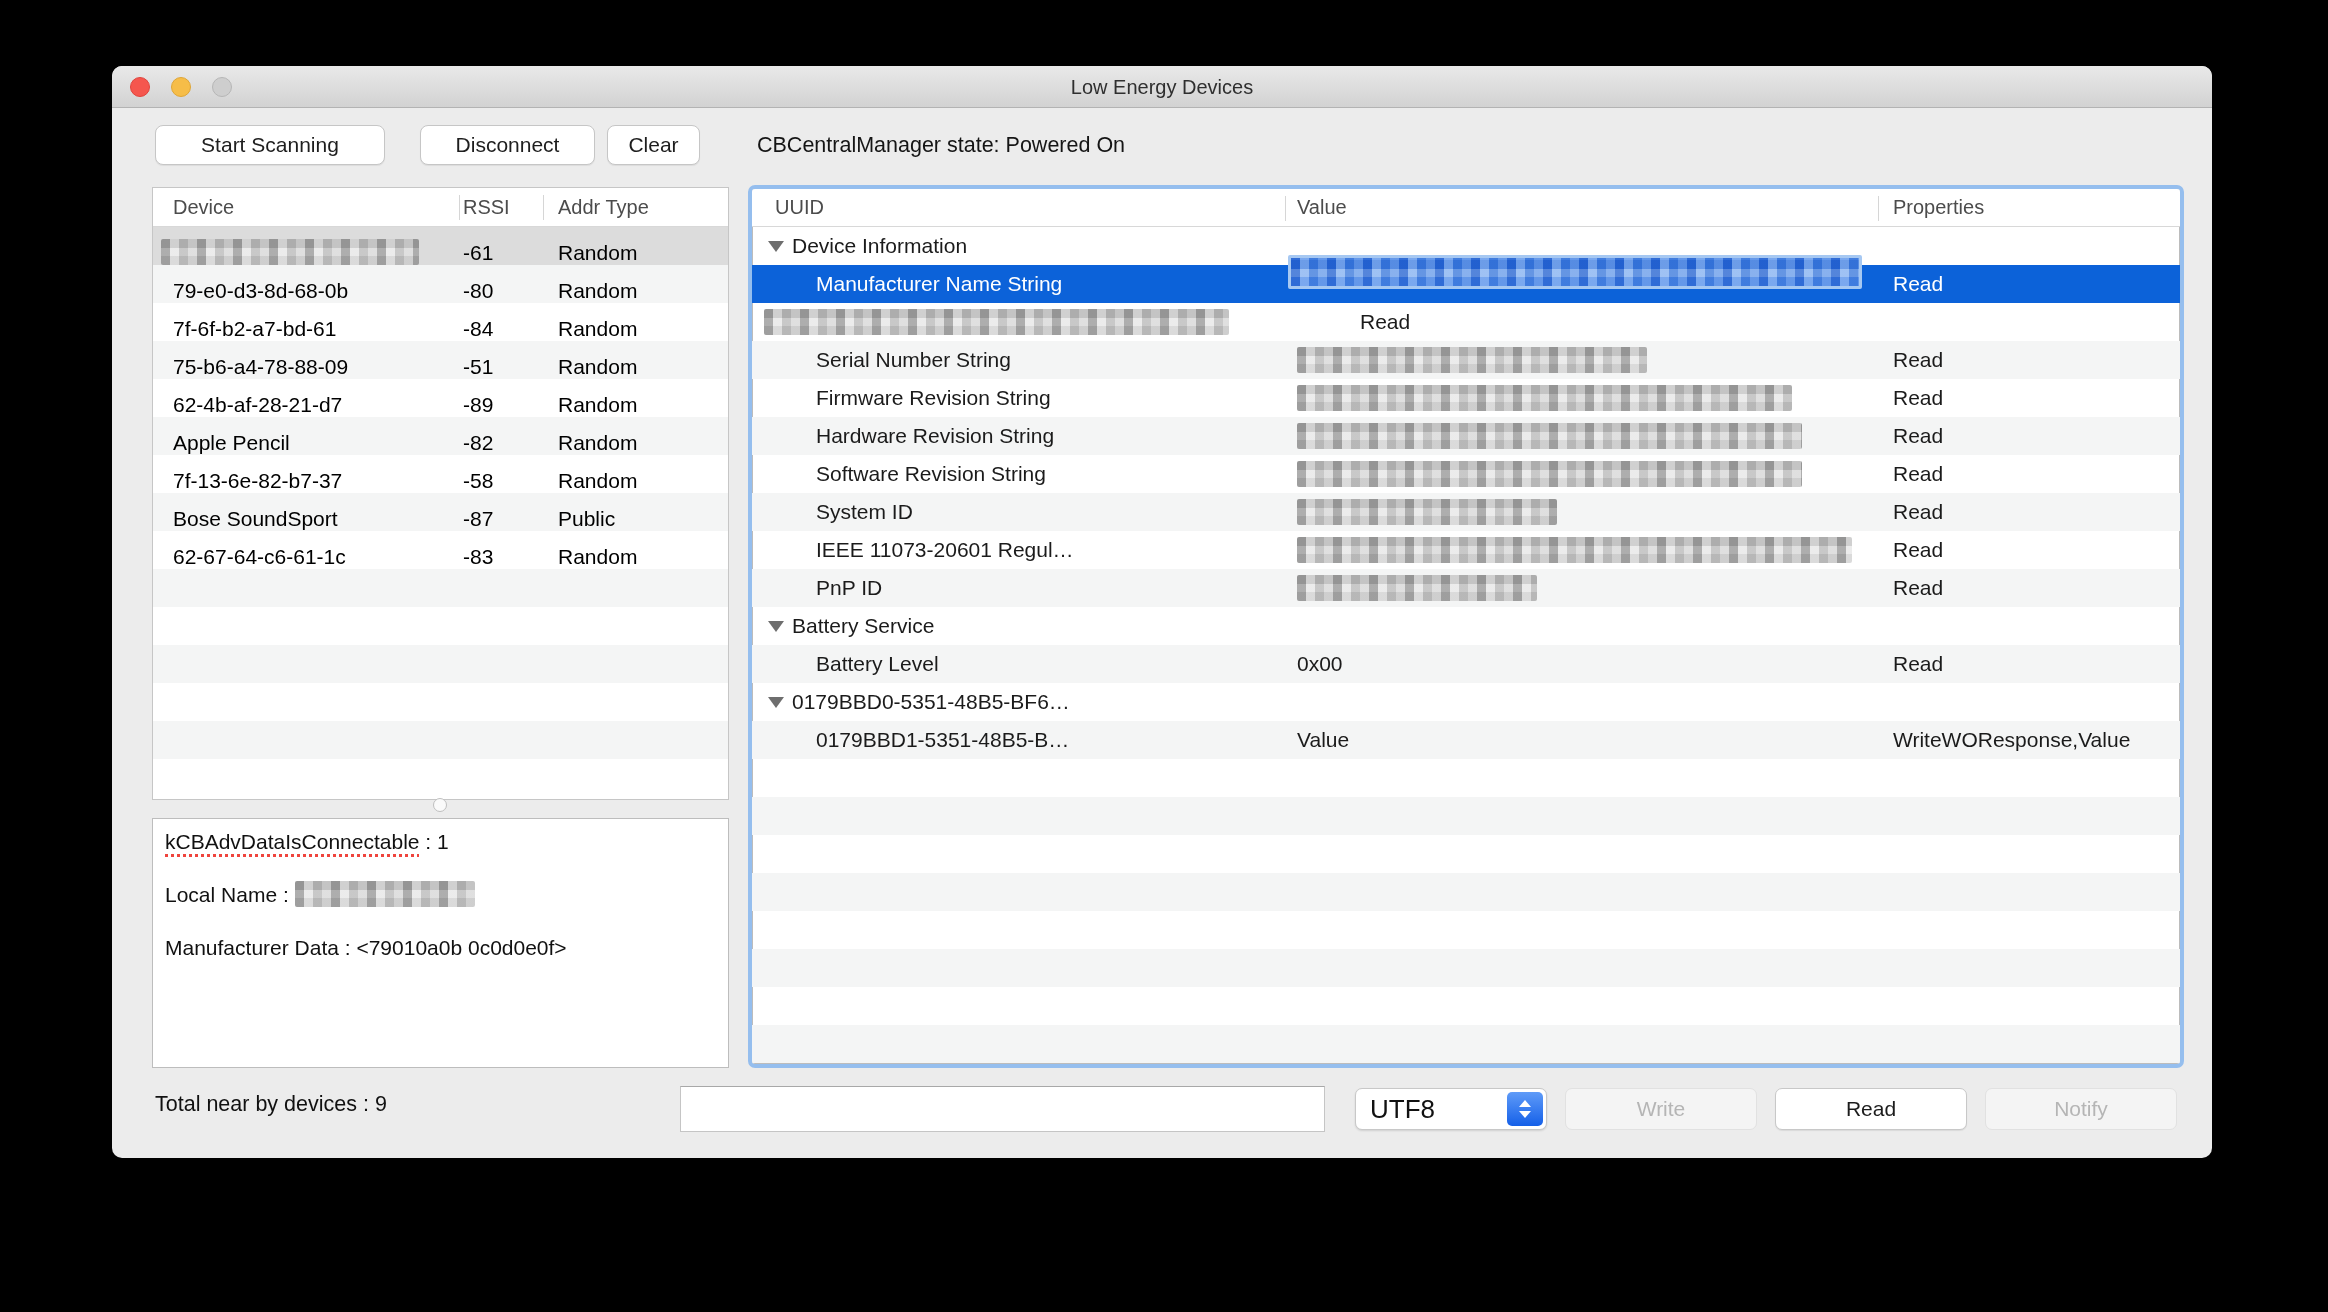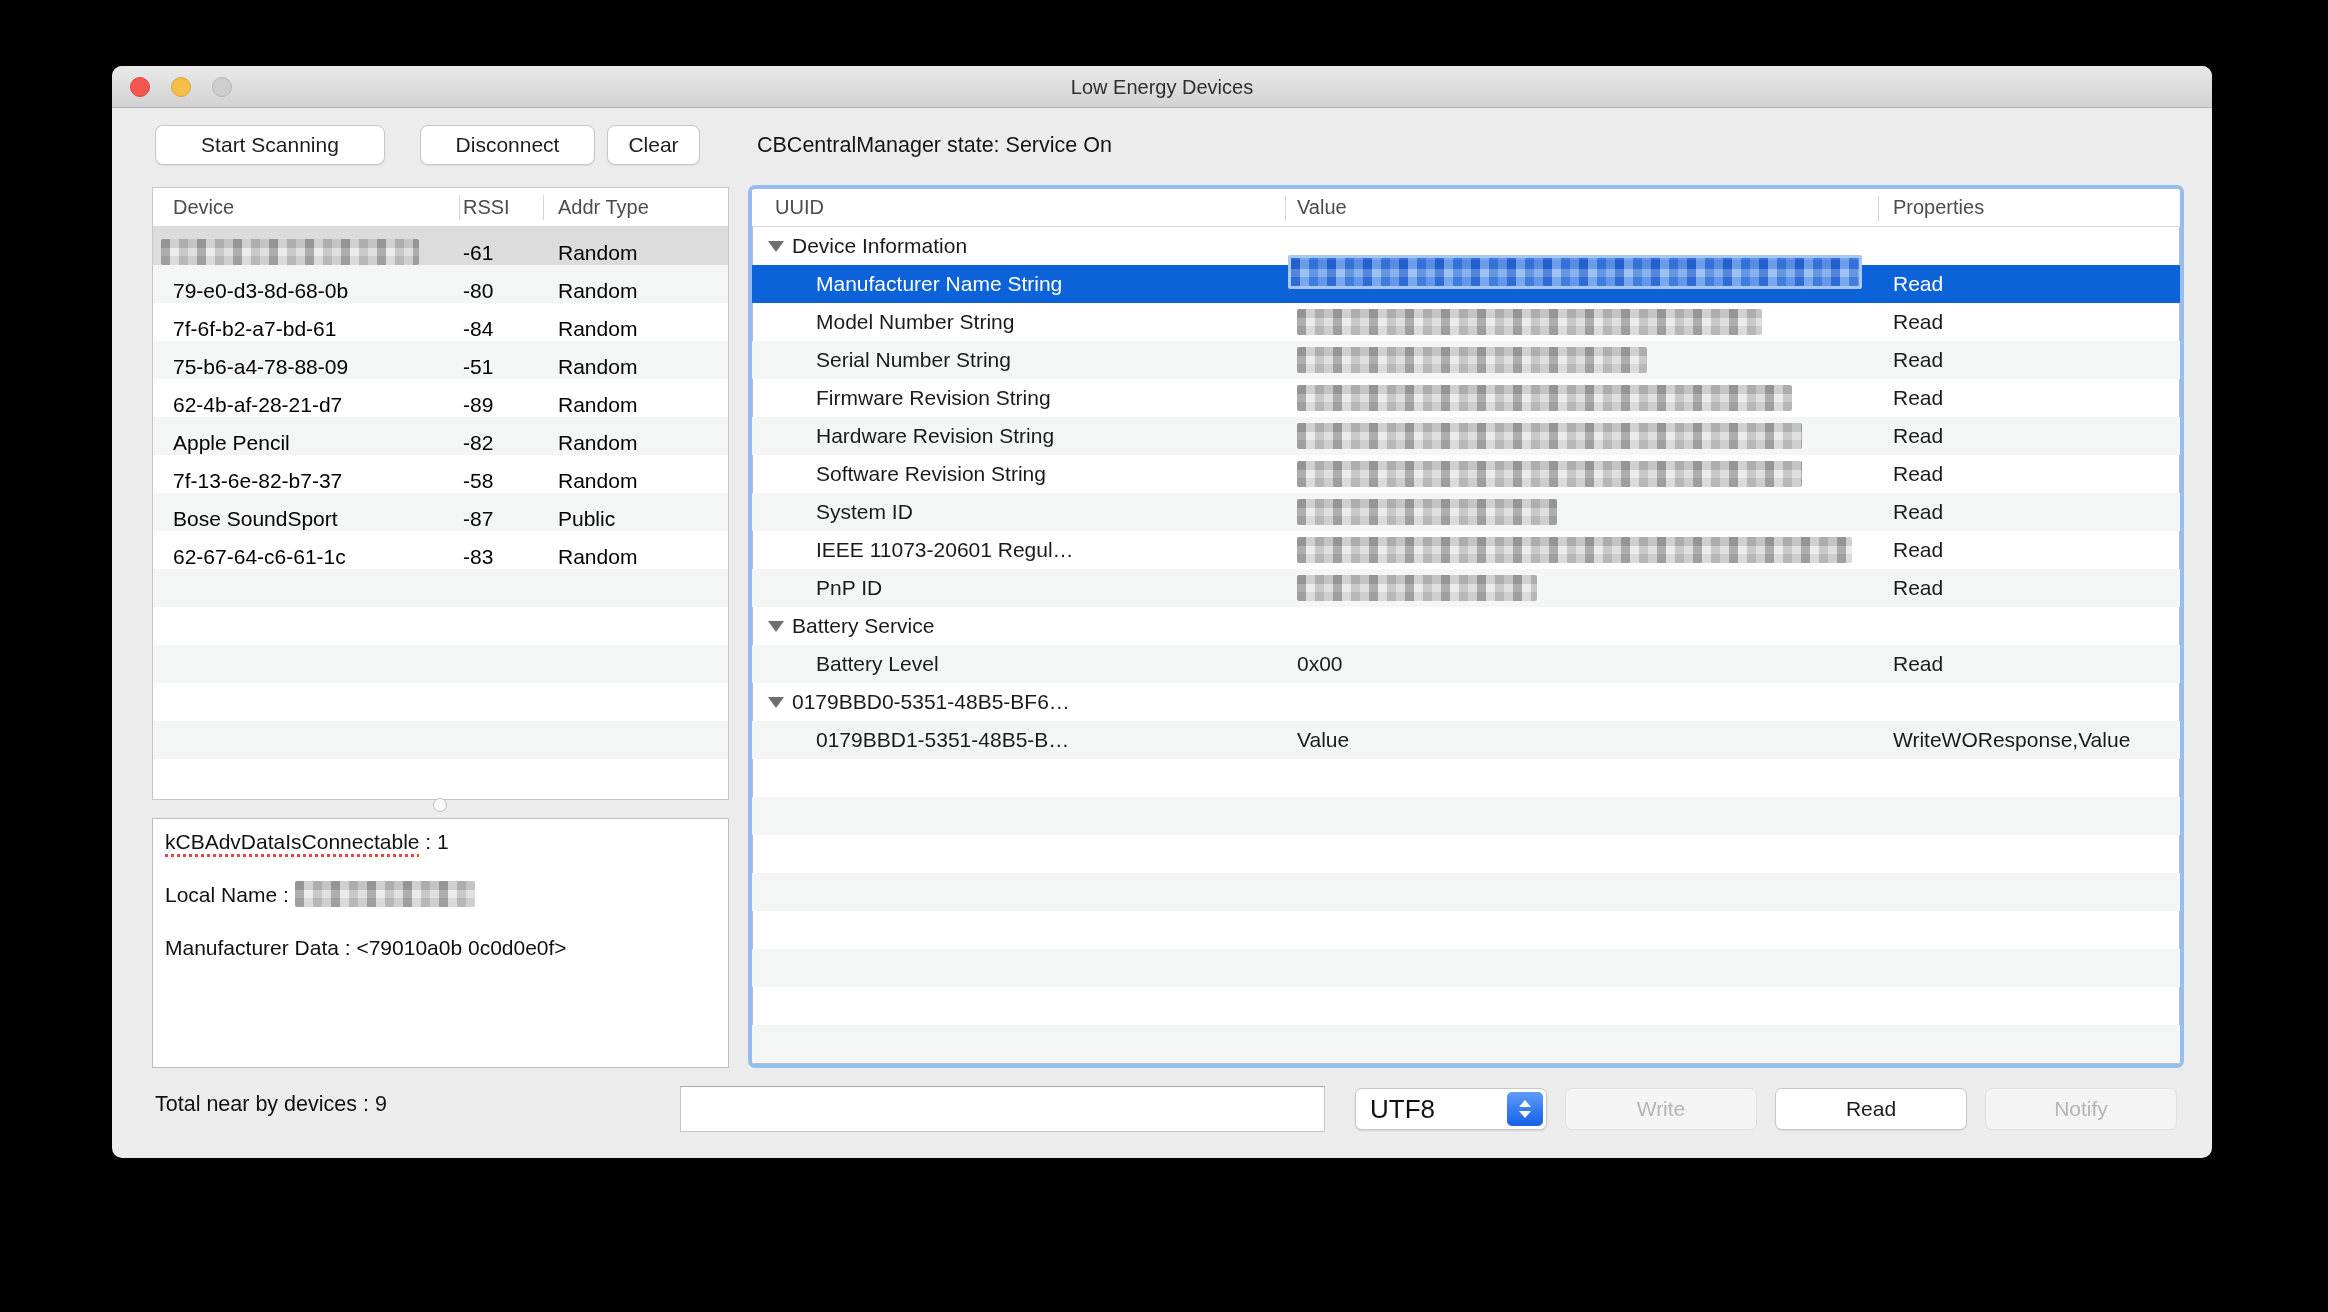--- a/index.html
+++ b/index.html
@@ -119,21 +119,21 @@
   <div class="titlebar">
     <span class="light red"></span>
     <span class="light yellow"></span>
     <span class="light gray"></span>
     <div class="title">Low Energy Devices</div>
   </div>
 
   <div class="tb-btn" id="btn-start">Start Scanning</div>
   <div class="tb-btn" id="btn-disc">Disconnect</div>
   <div class="tb-btn" id="btn-clear">Clear</div>
-  <div class="state-text">CBCentralManager state: Service On</div>
+  <div class="state-text">CBCentralManager state: Powered On</div>
 
   <div class="dev-table">
     <div class="dev-head">
       <div class="dev-c1">Device</div>
       <div class="dev-c2">RSSI</div>
       <div class="dev-c3">Addr Type</div>
       <div class="hdiv" style="left:306px"></div>
       <div class="hdiv" style="left:390px"></div>
     </div>
     <div id="dev-rows">
@@ -212,21 +212,20 @@
           <div class="svc-c1"><span class="tri"></span><span>Device Information</span></div>
           <div class="svc-c2"></div>
           <div class="svc-c3"></div>
         </div>
         <div class="svc-row selected">
           <div class="svc-c1 child-pad">Manufacturer Name String</div>
           <div class="svc-c2"><div class="mosaic blue sel-cell"></div><span style="margin-left: 4px;">.</span></div>
           <div class="svc-c3">Read</div>
         </div>
         <div class="svc-row">
-          <div class="svc-c1 child-pad">Model Number String</div>
           <div class="svc-c2">
             <div class="mosaic" style="width: 465px;"></div>
           </div>
           <div class="svc-c3">Read</div>
         </div>
         <div class="svc-row stripe">
           <div class="svc-c1 child-pad">Serial Number String</div>
           <div class="svc-c2">
             <div class="mosaic" style="width: 350px;"></div>
           </div>

